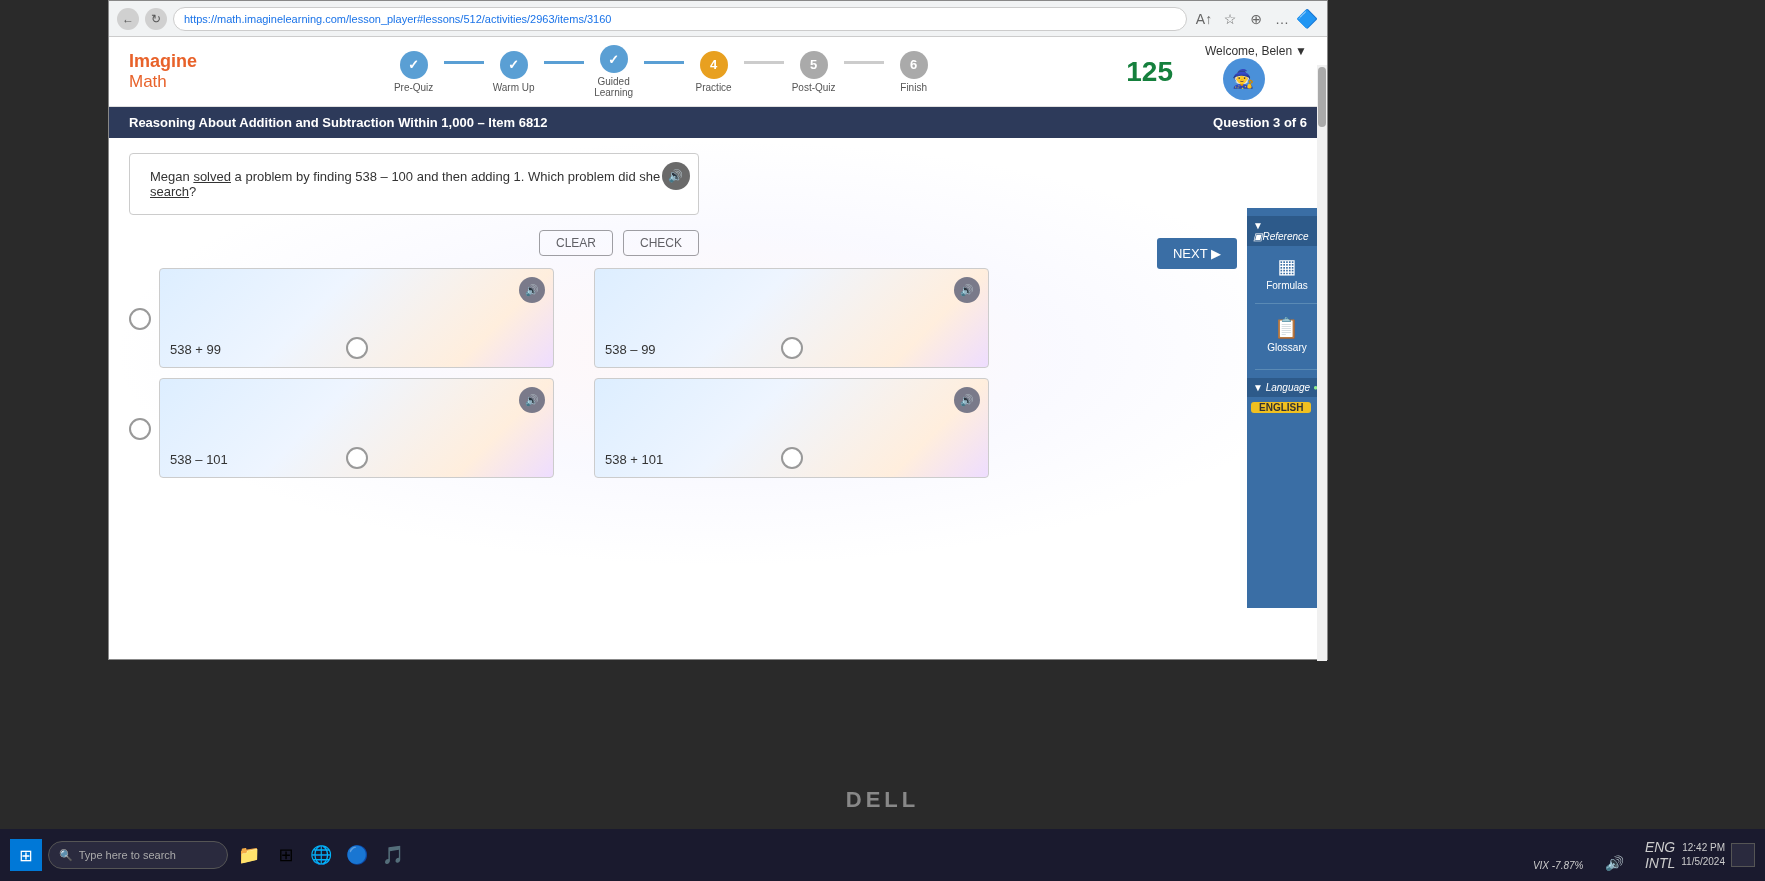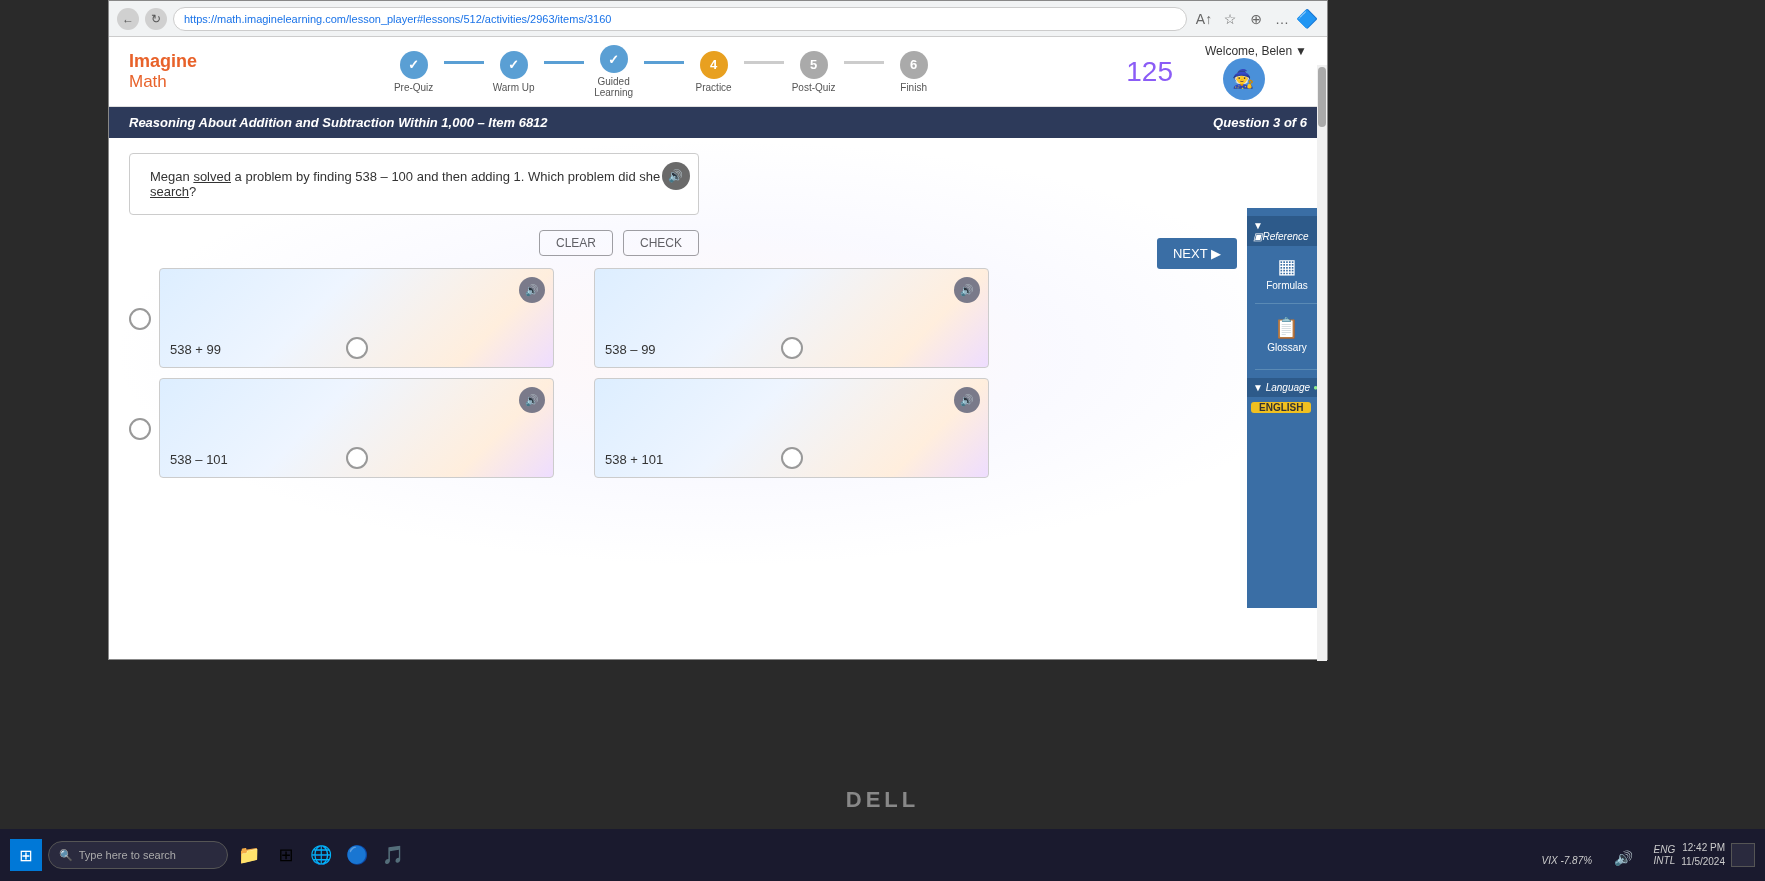--- a/index.html
+++ b/index.html
@@ -181,22 +181,22 @@
     }
 
     
     .score-area {
       display: flex;
       align-items: center;
       gap: 8px;
     }
     .score-number {
       font-size: 28px;
-      font-weight: normal;
-      color: #8b5cf6;
+      font-weight: bold;
+      color: #15803d;
       margin-left: 36px;
     }
     .welcome-area {
       display: flex;
       flex-direction: column;
       align-items: flex-end;
     }
     .welcome-text {
       font-size: 12px;
       color: #333;
@@ -213,21 +213,20 @@
     
     .question-title-bar {
       background: #2d3a5a;
       color: #fff;
       display: flex;
       justify-content: space-between;
       align-items: center;
       padding: 8px 20px;
       font-size: 13px;
       font-weight: bold;
-      font-style: italic;
     }
 
     
     .content-area {
       padding: 15px 20px;
       background: #fff;
       position: relative;
     }
 
     
@@ -726,21 +725,21 @@
       <div class="taskbar-app">📁</div>
       <div class="taskbar-app">⊞</div>
       <div class="taskbar-app">🌐</div>
       <div class="taskbar-app">🔵</div>
       <div class="taskbar-app">🎵</div>
     </div>
     <div class="taskbar-spacer"></div>
     <div class="taskbar-system">
       <span>VIX  -7.87%</span>
       <span class="taskbar-vol">🔊</span>
-      <span style="font-size:10px;color:#ccc;">ENG<br>INTL</span>
+      <span style="font-size:14px;color:#ccc;">ENG<br>INTL</span>
     </div>
     <div class="taskbar-time">
       <div>12:42 PM</div>
       <div>11/5/2024</div>
     </div>
     <div style="width:24px;height:24px;border:1px solid #555;background:#2a2a3e;cursor:pointer;"></div>
   </div>
 
 </div>
 

